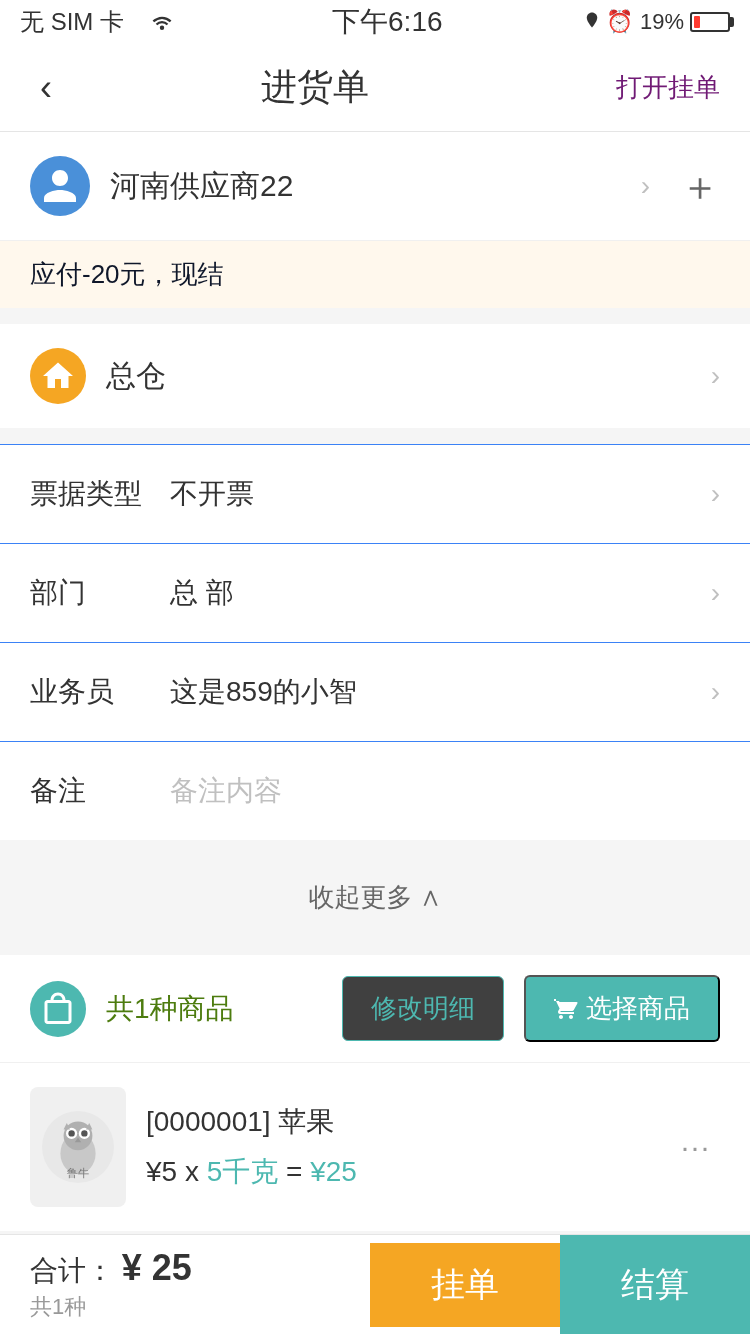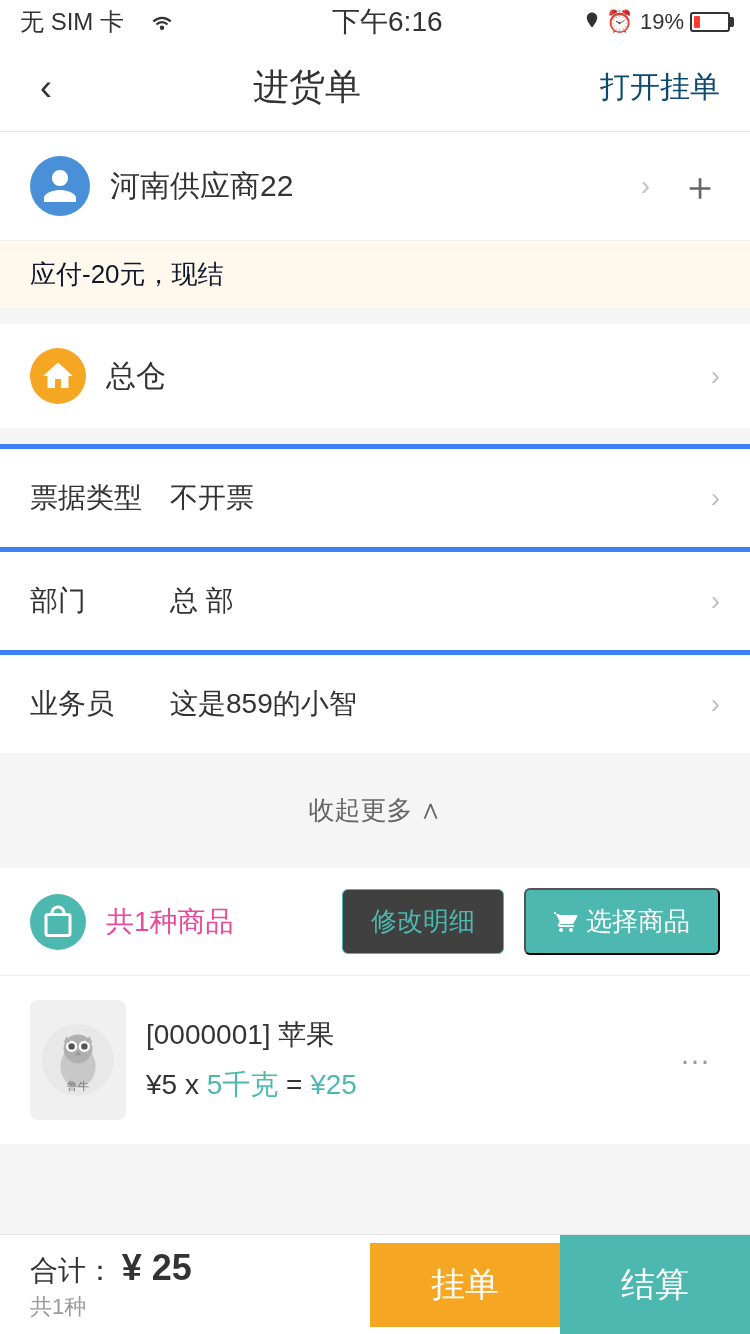--- a/index.html
+++ b/index.html
@@ -84,22 +84,22 @@
       color: #333;
       cursor: pointer;
       padding: 10px;
     }
     .nav-title {
       font-size: 36px;
       font-weight: 500;
       color: #333;
     }
     .nav-action {
-      font-size: 30px;
-      color: #0c4a6e;
+      font-size: 26px;
+      color: #701a75;
       cursor: pointer;
       margin-left: 48px;
     }
 
     
     .content {
       background: #f5f5f5;
     }
 
     
@@ -188,21 +188,21 @@
       color: #c0c0c0;
       font-size: 28px;
     }
 
     
     .form-row {
       display: flex;
       align-items: center;
       padding: 30px;
       background: #fff;
-      border-top: 5px solid #3b82f6;
+      border-top: 1px solid #3b82f6;
     }
     .form-label {
       font-size: 28px;
       color: #333;
       width: 130px;
       flex-shrink: 0;
     }
     .form-value {
       flex: 1;
       font-size: 28px;
@@ -240,21 +240,21 @@
       border-radius: 50%;
       background: #4db8b0;
       display: flex;
       align-items: center;
       justify-content: center;
       flex-shrink: 0;
     }
     .products-count {
       flex: 1;
       font-size: 28px;
-      color: #ec4899;
+      color: #4d7c0f;
     }
     .btn-outline {
       border: 1px solid #4db8b0;
       color: #4db8b0;
       background: #404040;
       padding: 14px 28px;
       border-radius: 6px;
       font-size: 26px;
       cursor: pointer;
     }
@@ -438,20 +438,24 @@
     </div>
     <div class="form-row">
       <span class="form-label">部门</span>
       <span class="form-value">总 部</span>
       <span class="chevron">›</span>
     </div>
     <div class="form-row">
       <span class="form-label">业务员</span>
       <span class="form-value">这是859的小智</span>
       <span class="chevron">›</span>
+    </div>
+    <div class="form-row">
+      <span class="form-label">备注</span>
+      <span class="form-value form-placeholder">备注内容</span>
     </div>
   </div>
 
   <div class="collapse-row">
     <span>收起更多 ∧</span>
   </div>
 
   <div class="section" style="margin-top:16px;">
     <div class="products-header">
       <div class="products-icon">

